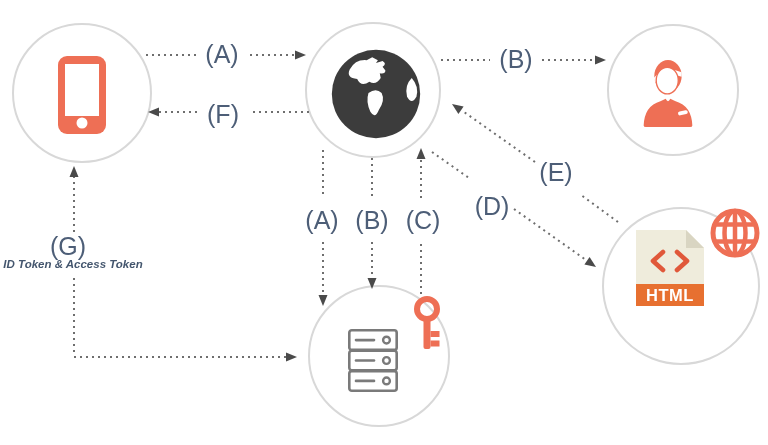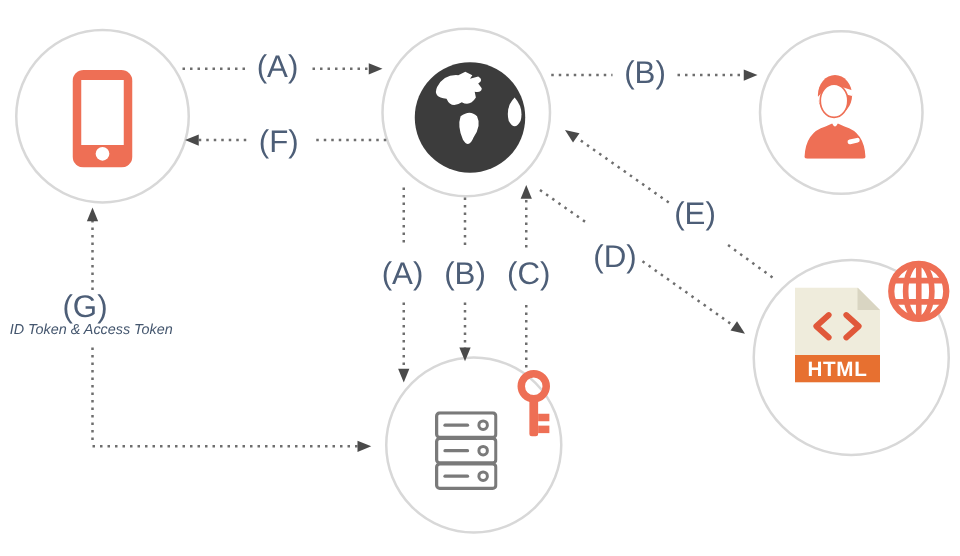--- a/index.html
+++ b/index.html
@@ -11,21 +11,21 @@
     position:absolute;border-radius:50%;background:#fff;
     border:2.5px solid #d8d8d8;box-sizing:border-box;
   }
   .icon{position:absolute;}
   .lines{position:absolute;left:0;top:0;pointer-events:none;}
   .lbl{
     position:absolute;transform:translate(-50%,-50%);
     color:#4d5e77;font-size:25px;white-space:nowrap;line-height:1;
   }
   .caption{
-    font-size:11.5px;font-weight:normal;font-style:italic;color:#44566e;
+    font-size:11.5px;font-weight:bold;font-style:italic;color:#44566e;
   }
 </style>
 </head>
 <body>
 
 <div class="canvas">
 
   <div class="node" style="left:12px;top:23px;width:140px;height:140px;"></div>
   <div class="node" style="left:305px;top:22px;width:136px;height:136px;"></div>
   <div class="node" style="left:607px;top:24px;width:132px;height:132px;"></div>

